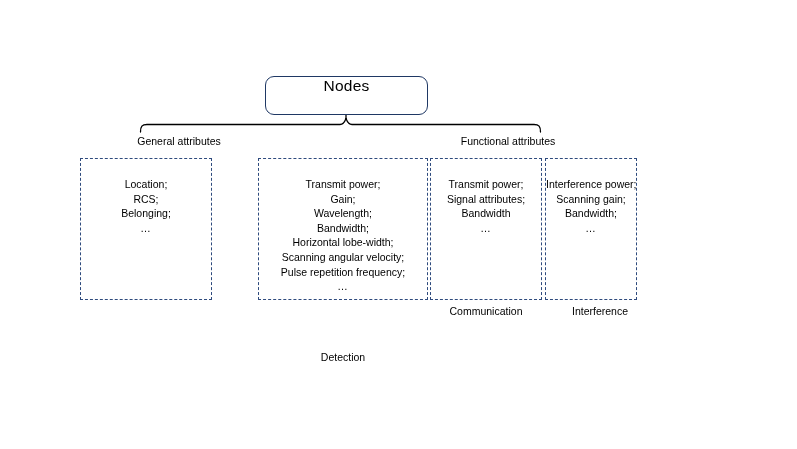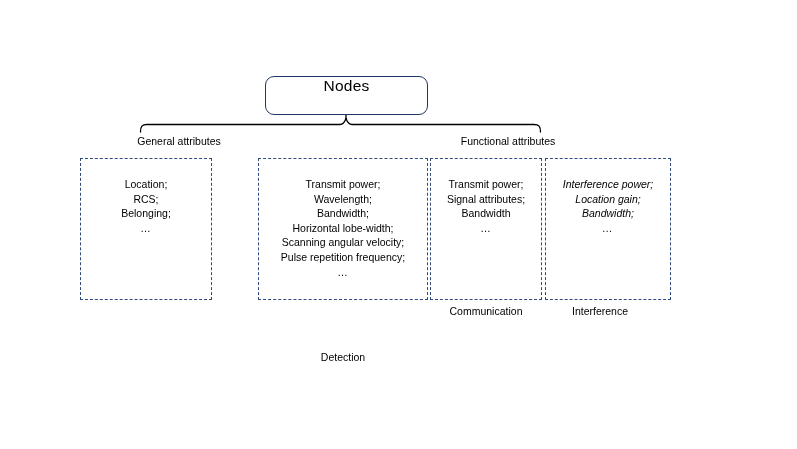--- a/index.html
+++ b/index.html
@@ -71,21 +71,21 @@
     border: 1.4px dashed #2E4A7D;
     background: #ffffff;
     box-sizing: border-box;
     top: 158px;
     height: 142px;
     padding-top: 18px;
   }
   #attr-box-general      { left: 80px;  width: 132px; }
   #attr-box-detection    { left: 258px; width: 170px; }
   #attr-box-communication{ left: 430px; width: 112px; }
-  #attr-box-interference { left: 545px; width: 126px; font-style: italic; }
+  #attr-box-interference { left: 545px; width: 92px; }
 
   .attr-list {
     list-style: none;
     margin: 0;
     padding: 0;
     text-align: center;
   }
   .attr-list li {
     font-size: 10.5px;
     line-height: 14.6px;
@@ -137,20 +137,21 @@
       <li>Location;</li>
       <li>RCS;</li>
       <li>Belonging;</li>
       <li class="ellipsis">…</li>
     </ul>
   </div>
 
   <div class="attr-box" id="attr-box-detection">
     <ul class="attr-list">
       <li>Transmit power;</li>
+      <li>Gain;</li>
       <li>Wavelength;</li>
       <li>Bandwidth;</li>
       <li>Horizontal lobe-width;</li>
       <li>Scanning angular velocity;</li>
       <li>Pulse repetition frequency;</li>
       <li class="ellipsis">…</li>
     </ul>
   </div>
 
   <div class="attr-box" id="attr-box-communication">
@@ -158,21 +159,21 @@
       <li>Transmit power;</li>
       <li>Signal attributes;</li>
       <li>Bandwidth</li>
       <li class="ellipsis">…</li>
     </ul>
   </div>
 
   <div class="attr-box" id="attr-box-interference">
     <ul class="attr-list">
       <li>Interference power;</li>
-      <li>Location gain;</li>
+      <li>Scanning gain;</li>
       <li>Bandwidth;</li>
       <li class="ellipsis">…</li>
     </ul>
   </div>
 
   <div class="caption" id="caption-detection">Detection</div>
   <div class="caption" id="caption-communication">Communication</div>
   <div class="caption" id="caption-interference">Interference</div>
 
 </div>

